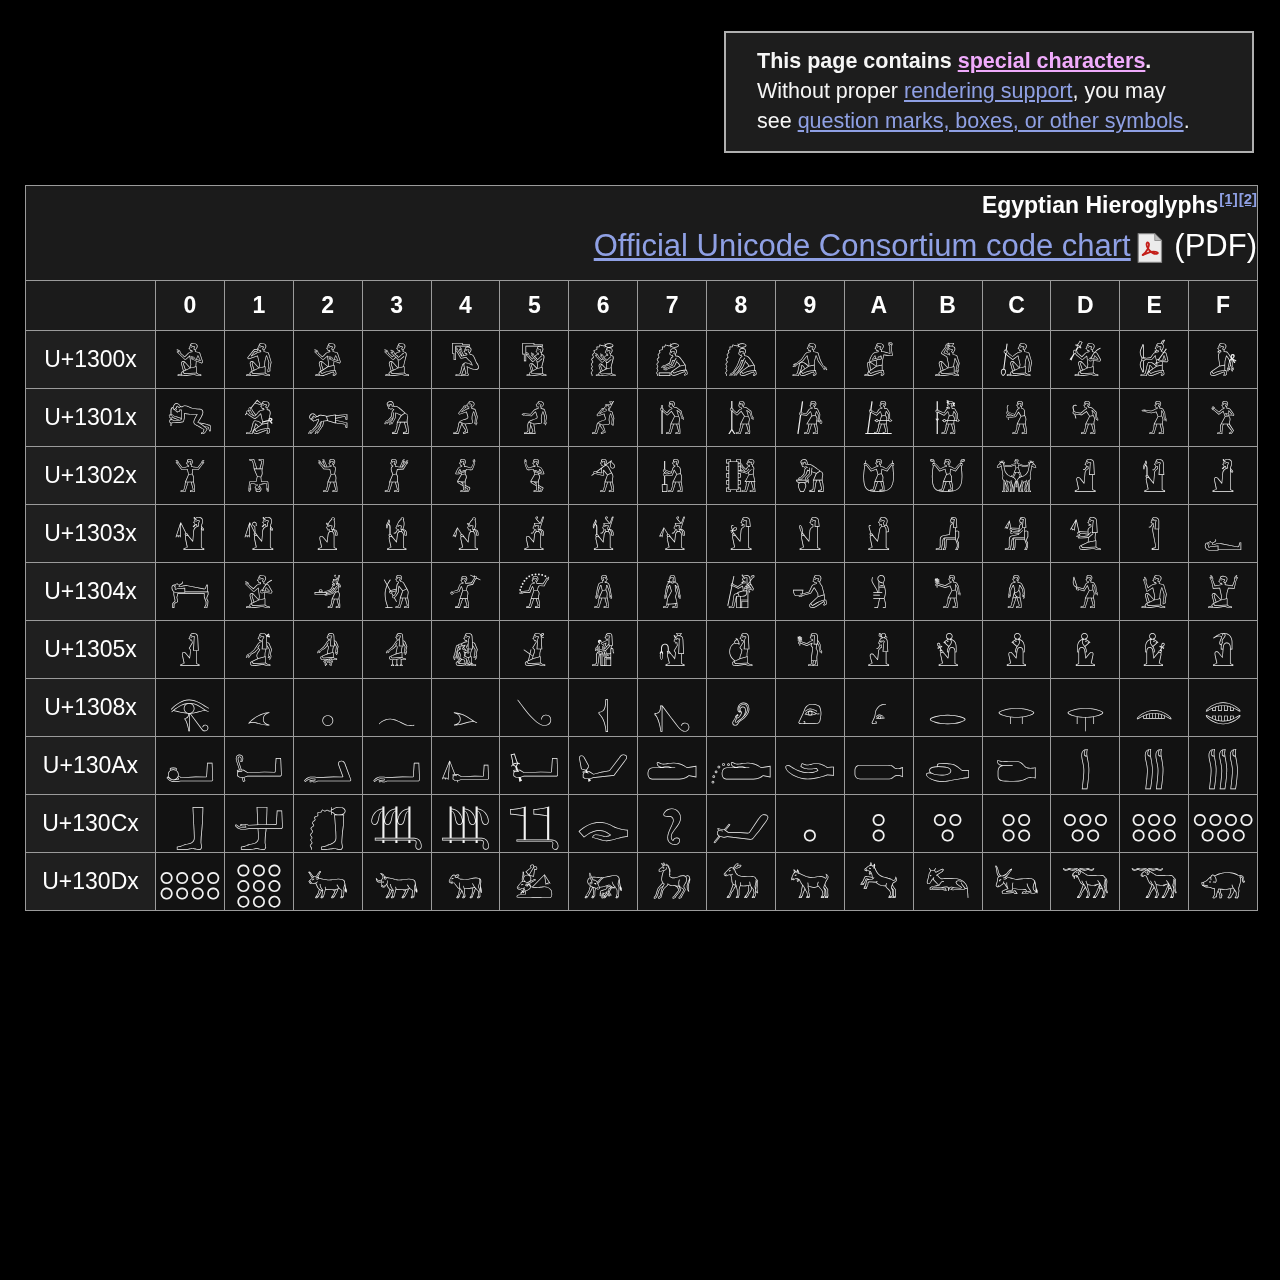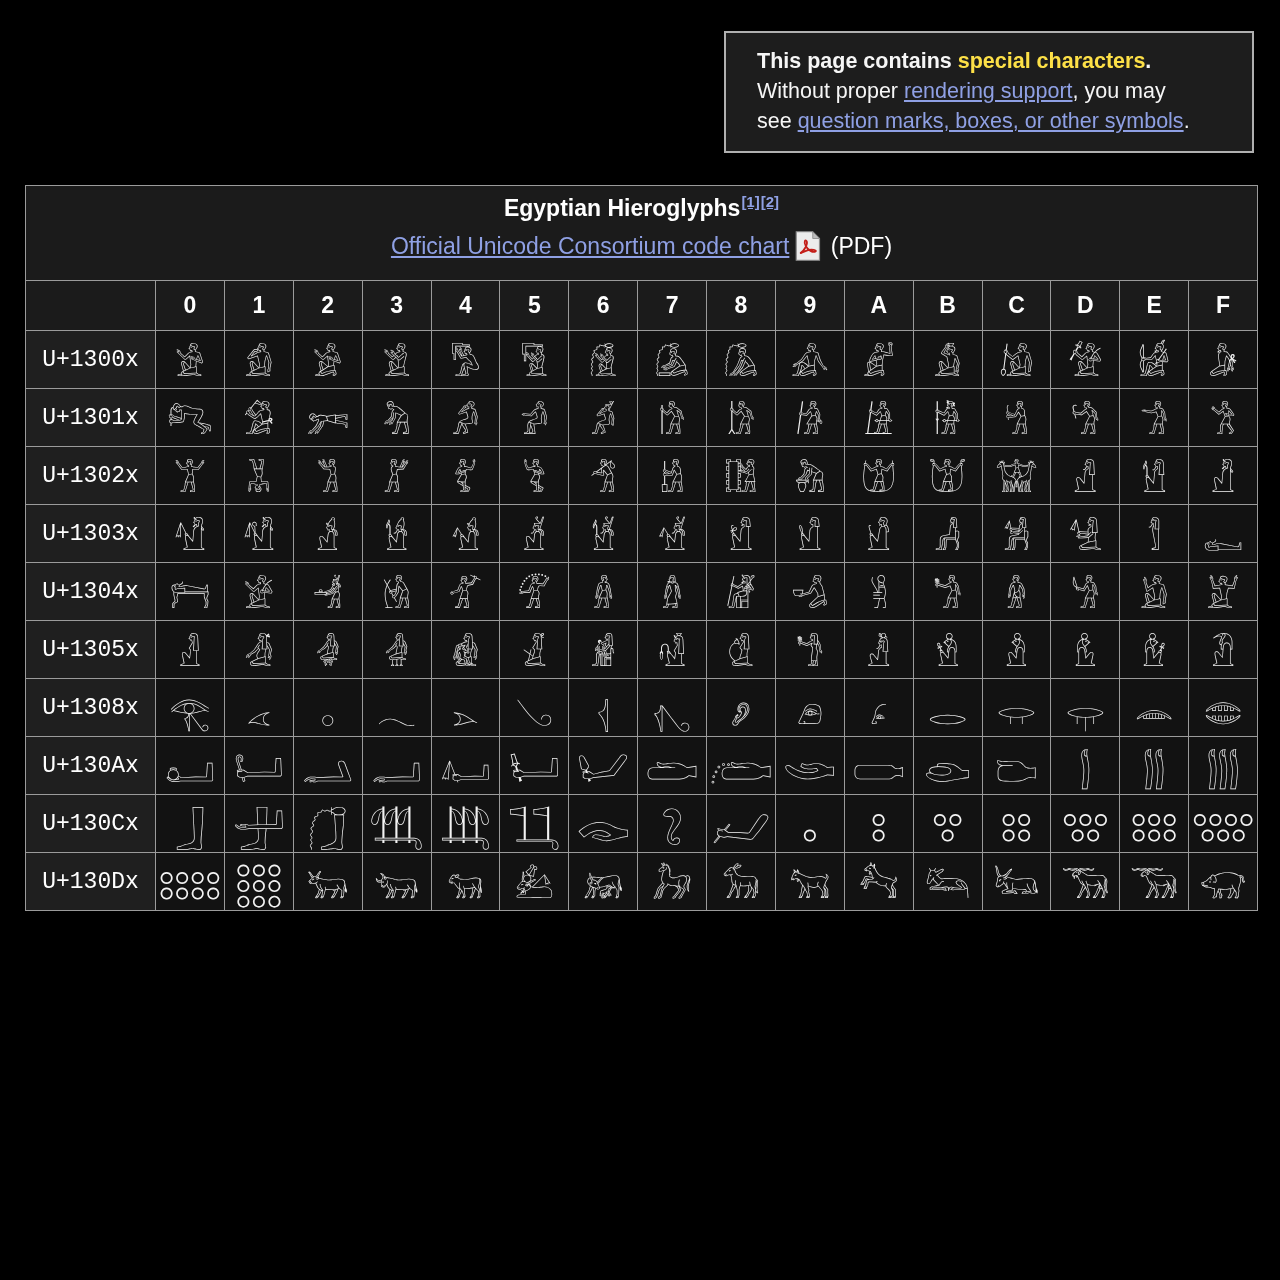--- a/index.html
+++ b/index.html
@@ -6,21 +6,21 @@
   body {
     width: 1280px; height: 1280px;
     background: #000000;
     overflow: hidden;
     position: relative;
     font-family: "Liberation Sans", "DejaVu Sans", sans-serif;
     color: #ffffff;
   }
   a { text-decoration: none; cursor: pointer; }
   .link  { color: #8fa0e4; text-decoration: underline; }
-  .vlink { color: #fde047; }
+  .vlink { color: #f0abfc; text-decoration: underline; }
 
   
   .notice {
     position: absolute;
     left: 724px; top: 31px; width: 530px;
     box-sizing: border-box;
     background: #1d1d1d;
     border: 2px solid #b0b0b0;
     padding: 13px 30px 15px 31px;
     font-size: 21.5px;
@@ -38,41 +38,41 @@
   }
   table.chart th, table.chart td {
     border: 1px solid #9b9b9b;
     box-sizing: border-box;
     overflow: hidden;
     white-space: nowrap;
   }
   .title-cell {
     height: 95px;
     background: #1b1b1b;
-    text-align: center;
+    text-align: right;
     vertical-align: middle;
     font-weight: normal;
     padding: 2px 0 6px 0;
     margin-left: 47px;
   }
   .title-line1 { font-size: 23px; font-weight: bold; color: #ffffff; margin-bottom: 9px; }
   .title-line1 sup { font-size: 15px; font-weight: bold; line-height: 0; }
   .title-line1 sup a { margin-left: 1px; }
-  .title-line2 { font-size: 23px; font-weight: normal; color: #ffffff; }
+  .title-line2 { font-size: 31px; font-weight: normal; color: #ffffff; }
   .pdf-icon { display: inline-block; vertical-align: -7px; margin: 0 3px 0 5px; }
 
   tr.colhead th {
     height: 50px;
     background: #1b1b1b;
     color: #ffffff;
     font-size: 23px;
     font-weight: bold;
     text-align: center;
   }
-  tbody.glyphs tr { height: 51px; font-family: Liberation Mono, monospace; }
+  tbody.glyphs tr { height: 51px; }
   tbody.glyphs th {
     background: #1f1f1f;
     color: #ffffff;
     font-size: 23px;
     font-weight: normal;
     text-align: center;
   }
   tbody.glyphs td {
     background: #121212;
     color: #f2f2f2;

